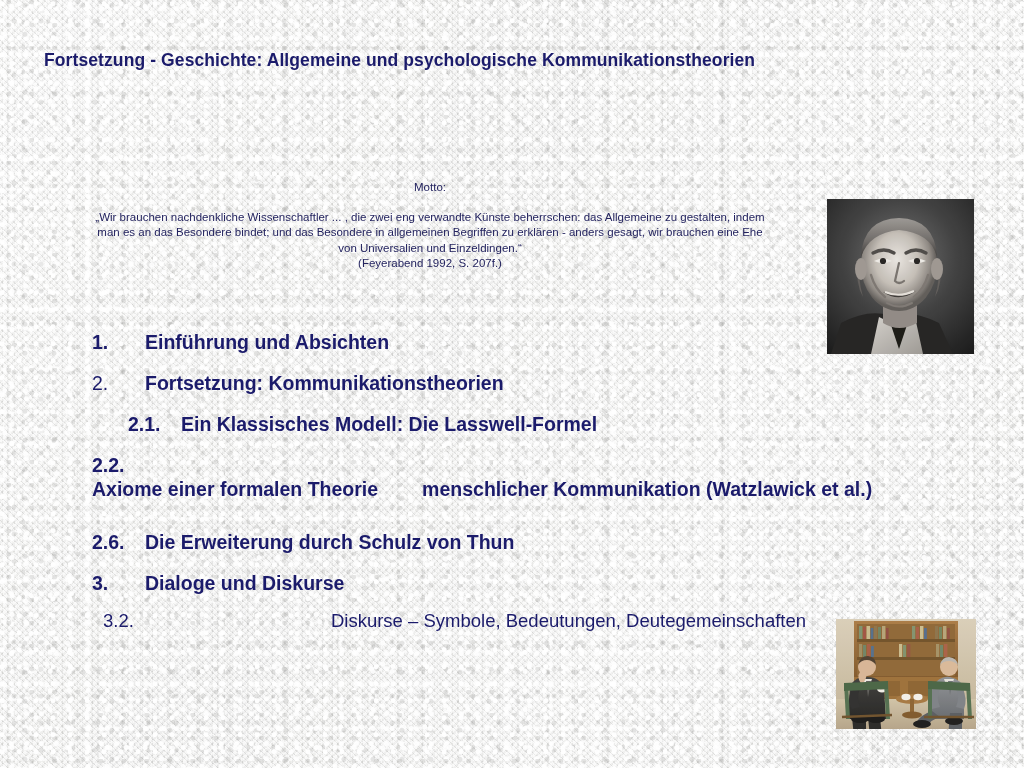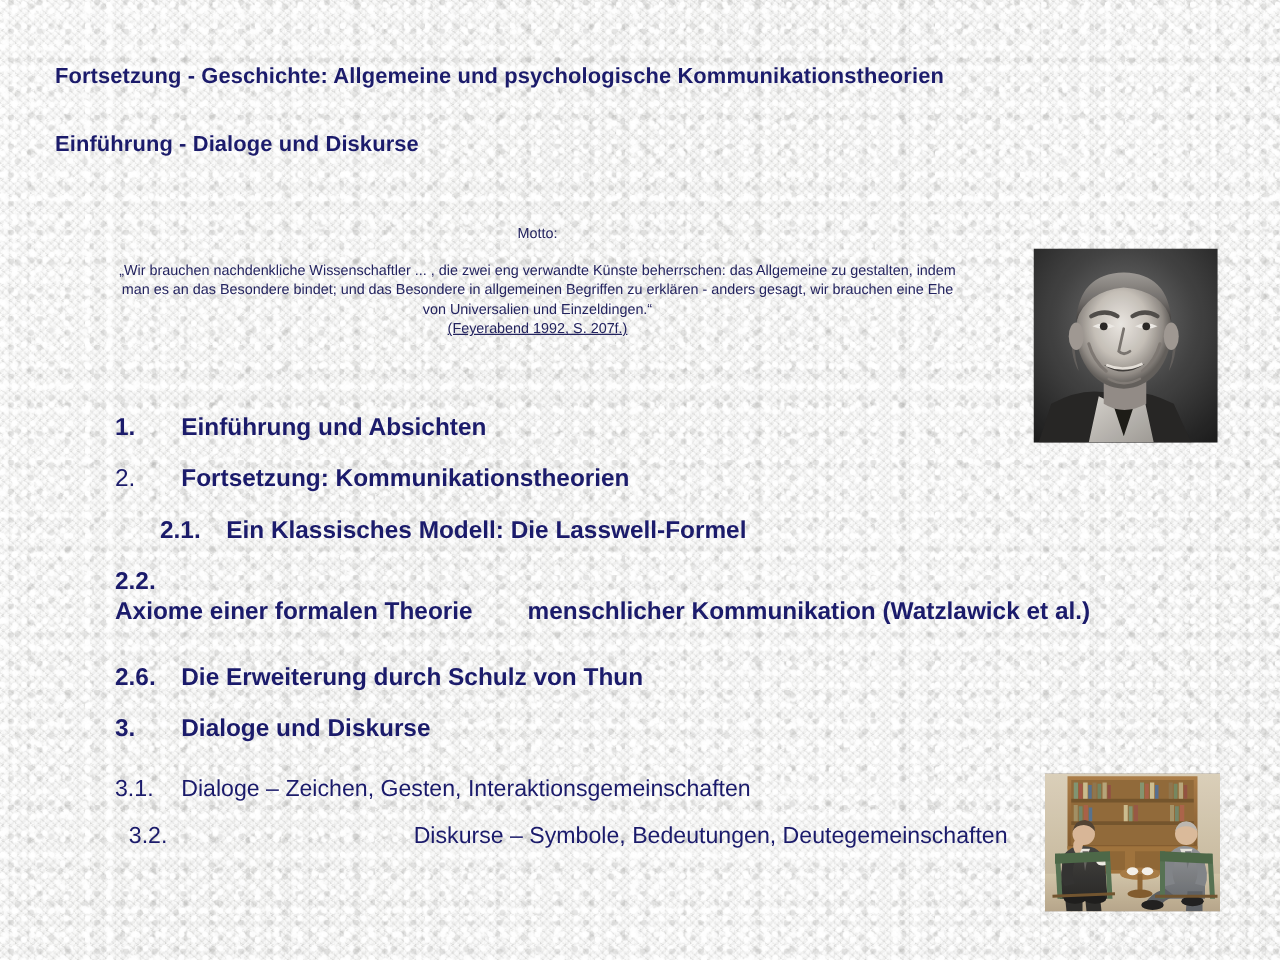--- a/index.html
+++ b/index.html
@@ -78,21 +78,21 @@
     left: 95px;
     top: 180px;
     width: 670px;
     text-align: center;
     color: #23235f;
     font-size: 11.5px;
     line-height: 15.5px;
   }
   #motto-label { margin-bottom: 14px; }
   #motto-quote { }
-  #motto-source { margin-top: 0px; text-decoration: underline; }
+  #motto-source { margin-top: 0px; }
 
   
   #agenda {
     position: absolute;
     left: 92px;
     top: 330px;
     width: 900px;
   }
   .agenda-item {
     display: flex;
@@ -150,21 +150,20 @@
 <body>
 
 <div id="slide">
 
   <div id="slide-bg"></div>
 
   <div id="content">
 
     <div class="heading" id="title-line-1">Fortsetzung - Geschichte: Allgemeine und psychologische Kommunikationstheorien</div>
 
-    <div class="heading" id="title-line-2">Einführung - Dialoge und Diskurse</div>
 
     <div id="motto-block">
       <div id="motto-label">Motto:</div>
       <div id="motto-quote">„Wir brauchen nachdenkliche Wissenschaftler ... , die zwei eng verwandte Künste beherrschen: das Allgemeine zu gestalten, indem man es an das Besondere bindet; und das Besondere in allgemeinen Begriffen zu erklären - anders gesagt, wir brauchen eine Ehe von Universalien und Einzeldingen.“</div>
       <div id="motto-source">(Feyerabend 1992, S. 207f.)</div>
     </div>
 
     <div id="agenda">
 
       <div class="agenda-item i0">
@@ -190,24 +189,20 @@
       <div class="agenda-item i4">
         <span class="agenda-num w-bold sz-19">2.6.</span>
         <span class="agenda-text w-bold sz-19">Die Erweiterung durch Schulz von Thun</span>
       </div>
 
       <div class="agenda-item i5">
         <span class="agenda-num w-bold sz-19">3.</span>
         <span class="agenda-text w-bold sz-19">Dialoge und Diskurse</span>
       </div>
 
-      <div class="agenda-item i6">
-        <span class="agenda-num w-normal sz-18">3.1.</span>
-        <span class="agenda-text w-normal sz-18">Dialoge – Zeichen, Gesten, Interaktionsgemeinschaften</span>
-      </div>
 
       <div class="agenda-item i7">
         <span class="agenda-num w-normal sz-18">3.2.</span>
         <span class="agenda-text w-normal sz-18">Diskurse – Symbole, Bedeutungen, Deutegemeinschaften</span>
       </div>
 
     </div>
 
     <div class="photo" id="photo-portrait">
       <svg viewBox="0 0 147 155" preserveAspectRatio="none" aria-hidden="true">

